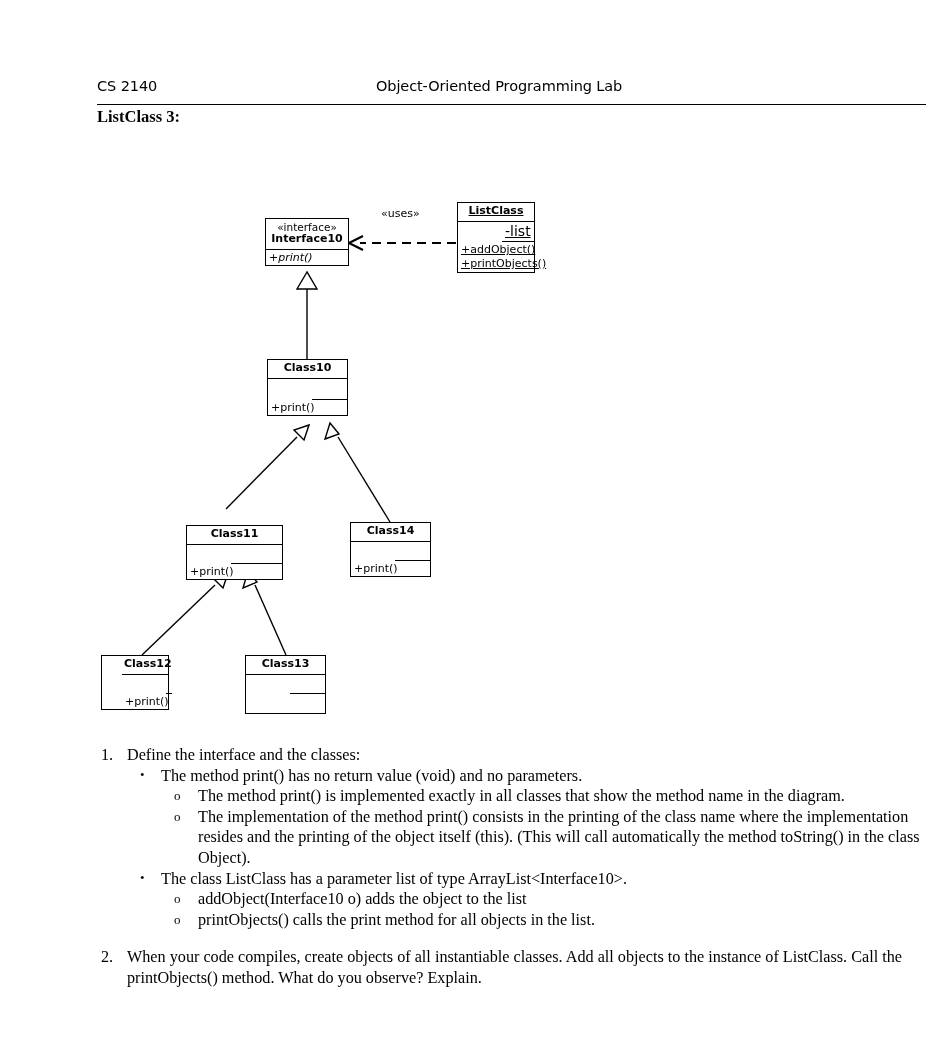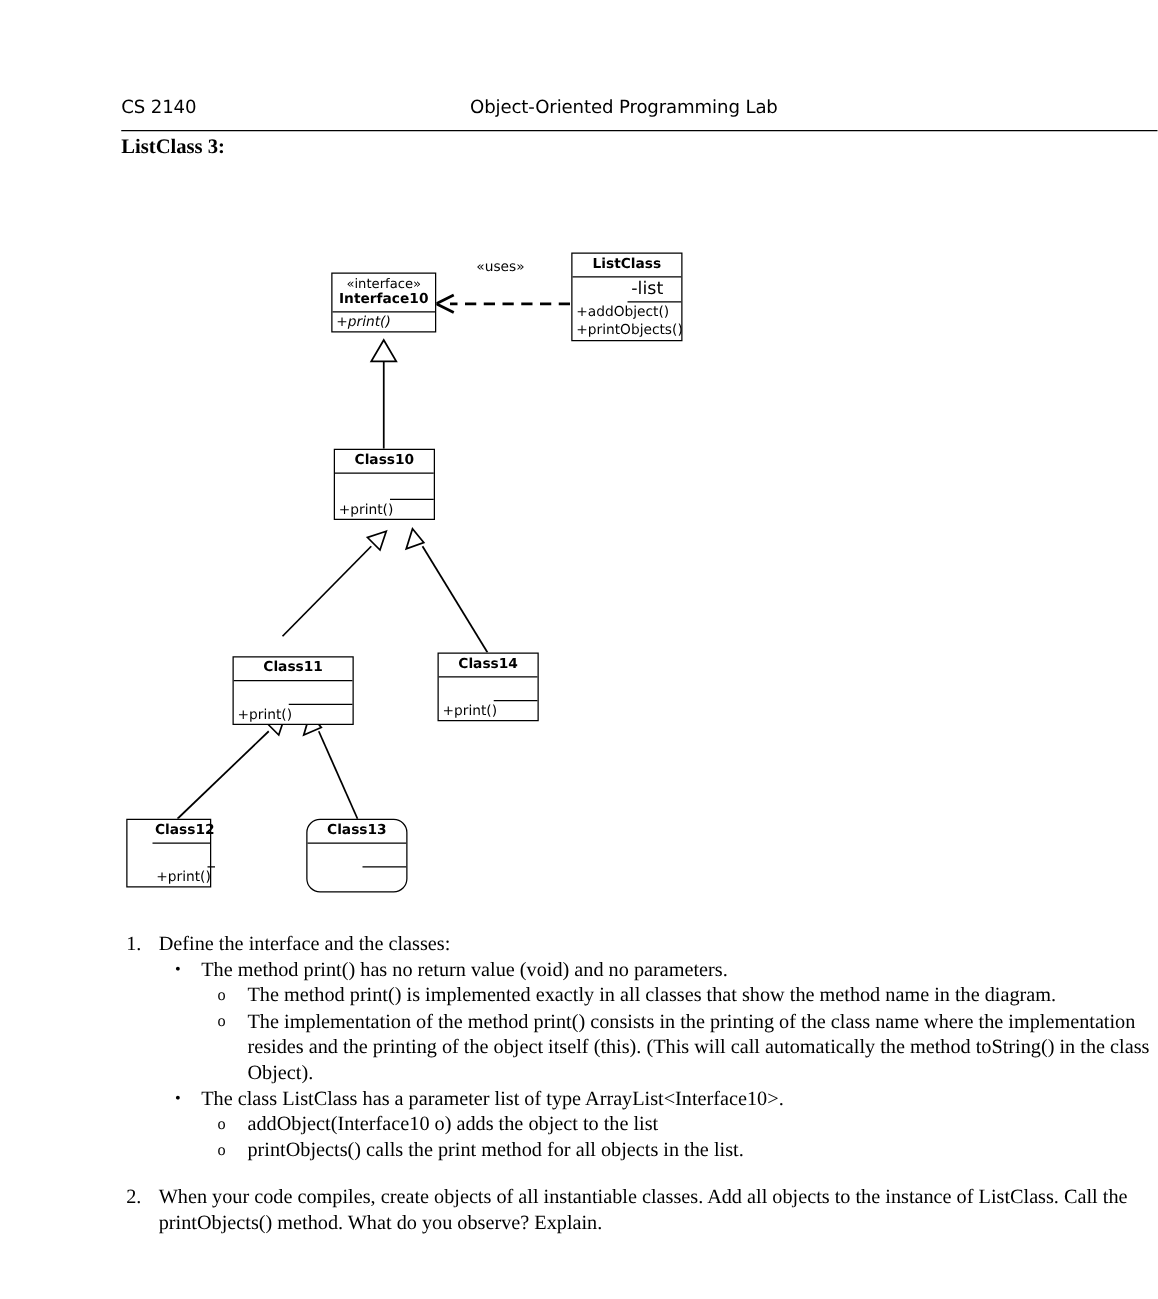--- a/index.html
+++ b/index.html
@@ -221,21 +221,21 @@
     <div class="uml-box" style="left:265px; top:218px; width:84px;">
       <div class="uml-name">
         <span class="stereo">«interface»</span>
         <span>Interface10</span>
       </div>
       <div class="uml-ops">
         <span class="ital">+print()</span>
       </div>
     </div>
 
-    <div class="uml-box" style="left:457px; top:202px; width:89px;">
+    <div class="uml-box" style="left:457px; top:202px; width:78px;text-decoration:underline;">
       <div class="uml-name">ListClass</div>
       <div class="uml-attrs">
         <div>-list</div>
       </div>
       <div class="uml-ops">
         <div>+addObject()</div>
         <div>+printObjects()</div>
       </div>
     </div>
 
@@ -264,21 +264,21 @@
     </div>
 
     <div class="uml-box" style="left:101px; top:655px; width:68px;padding-left:20px;">
       <div class="uml-name">Class12</div>
       <div class="uml-attrs" style="height:19px;"></div>
       <div class="uml-ops">
         <div>+print()</div>
       </div>
     </div>
 
-    <div class="uml-box" style="left:245px; top:655px; width:81px;border-radius:11px;">
+    <div class="uml-box" style="left:245px; top:655px; width:81px;">
       <div class="uml-name">Class13</div>
       <div class="uml-attrs" style="height:19px;"></div>
       <div class="uml-ops" style="height:19px;"></div>
     </div>
   </div>
 
   <div class="body-text">
 
     <div class="num-item">
       <span class="marker">1.</span>

